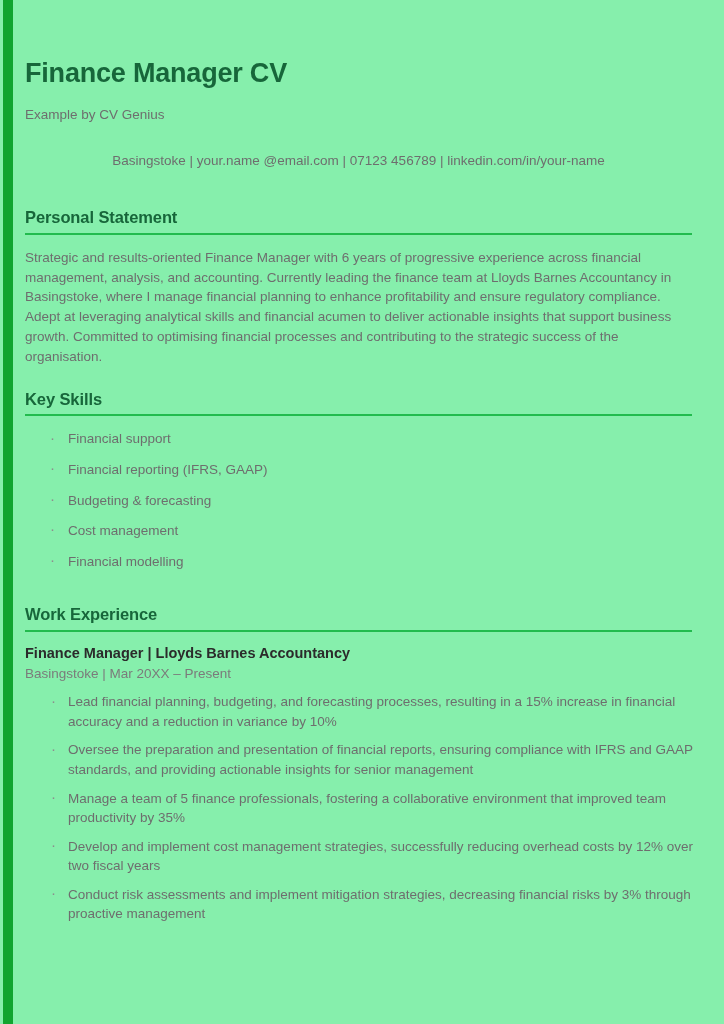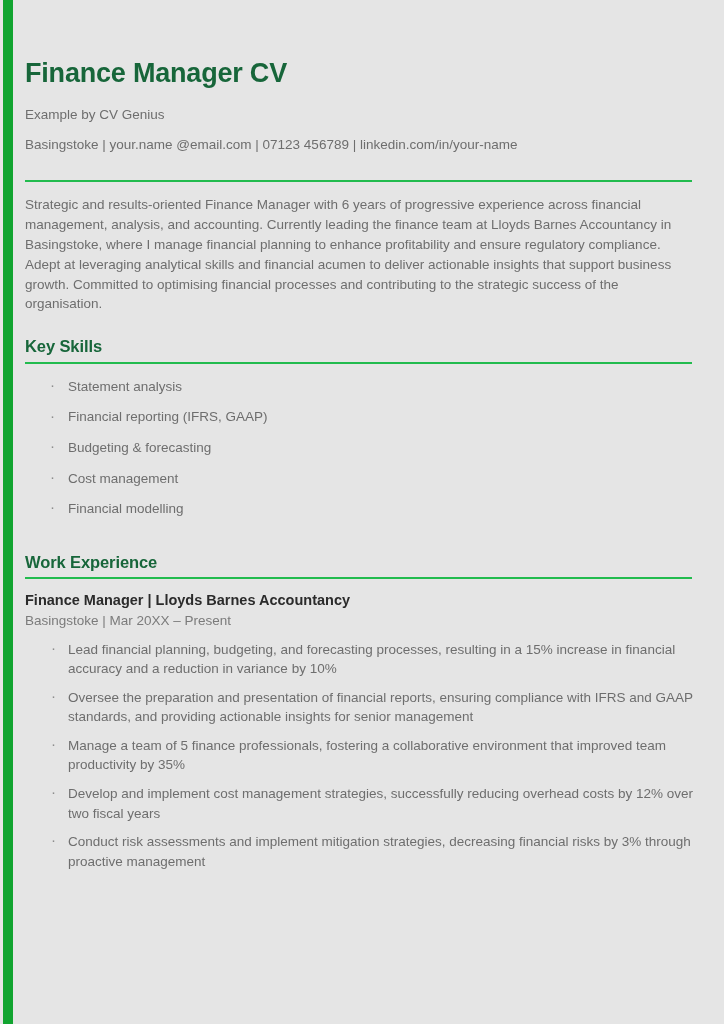--- a/index.html
+++ b/index.html
@@ -10,21 +10,21 @@
   body {
     width: 724px;
     height: 1024px;
     position: relative;
     font-family: "Liberation Sans", "DejaVu Sans", sans-serif;
     overflow: hidden;
   }
   #page {
     position: absolute;
     inset: 0;
-    background: #e5e5e5;
+    background: #86efac;
   }
   #side-bar {
     position: absolute;
     left: 3px;
     top: 0;
     width: 10px;
     height: 1024px;
     background: #11a430;
   }
   #content {
@@ -46,25 +46,26 @@
     font-stretch: condensed;
   }
   .byline {
     margin: 0;
     padding-top: 17px;
     font-size: 13.5px;
     line-height: 1.3;
     color: #6e6e6e;
   }
   .contact {
-    margin: 0;
+    margin: 16px;
     padding-top: 12px;
     font-size: 13.5px;
     line-height: 1.3;
     color: #6e6e6e;
+    text-align: center;
   }
 
   
   .section {
     margin: 0;
   }
   .section-title {
     margin: 0;
     font-size: 16.5px;
     font-weight: bold;
@@ -168,29 +169,30 @@
 
   <div id="content">
 
     <div>
       <h1 class="cv-title">Finance Manager CV</h1>
       <p class="byline">Example by CV Genius</p>
       <p class="contact">Basingstoke | your.name @email.com | 07123 456789 | linkedin.com/in/your-name</p>
     </div>
 
     <div class="section sec-personal">
+      <h2 class="section-title">Personal Statement</h2>
       <div class="rule"></div>
       <p class="statement">Strategic and results-oriented Finance Manager with 6 years of progressive experience across financial management, analysis, and accounting. Currently leading the finance team at Lloyds Barnes Accountancy in Basingstoke, where I manage financial planning to enhance profitability and ensure regulatory compliance. Adept at leveraging analytical skills and financial acumen to deliver actionable insights that support business growth. Committed to optimising financial processes and contributing to the strategic success of the organisation.</p>
     </div>
 
     <div class="section sec-skills">
       <h2 class="section-title">Key Skills</h2>
       <div class="rule"></div>
       <ul class="bullets skills">
-        <li>Statement analysis</li>
+        <li>Financial support</li>
         <li>Financial reporting (IFRS, GAAP)</li>
         <li>Budgeting &amp; forecasting</li>
         <li>Cost management</li>
         <li>Financial modelling</li>
       </ul>
     </div>
 
     <div class="section sec-work">
       <h2 class="section-title">Work Experience</h2>
       <div class="rule"></div>

